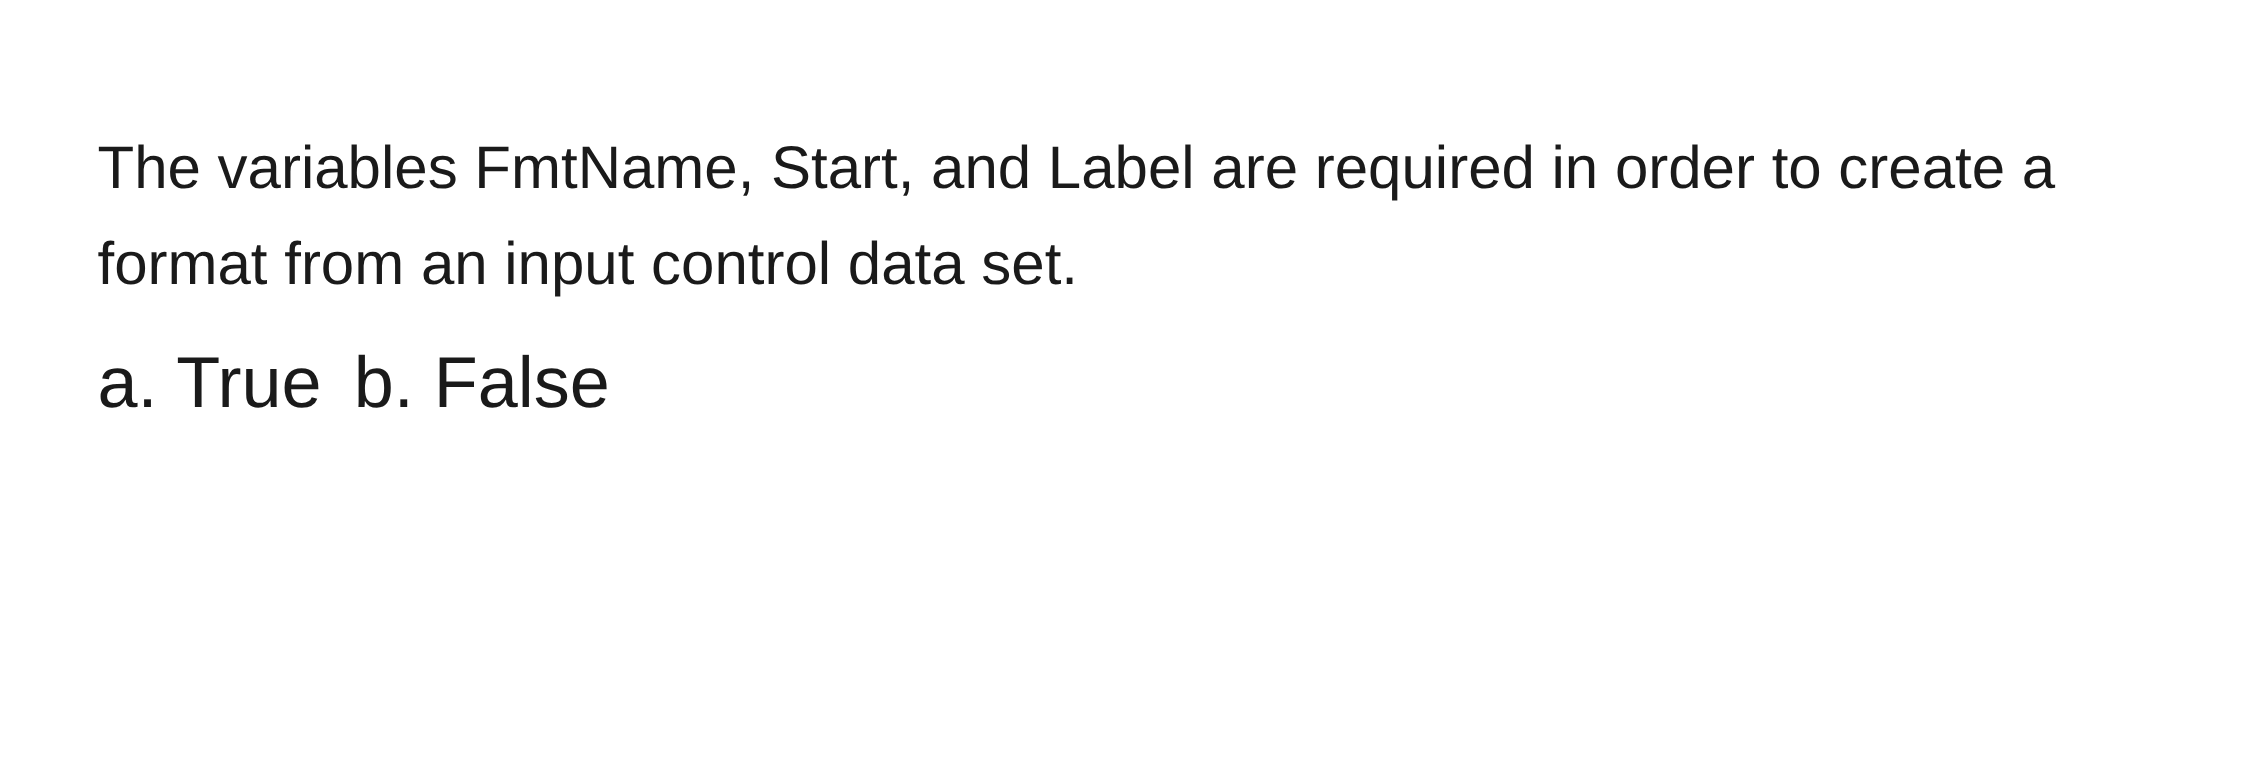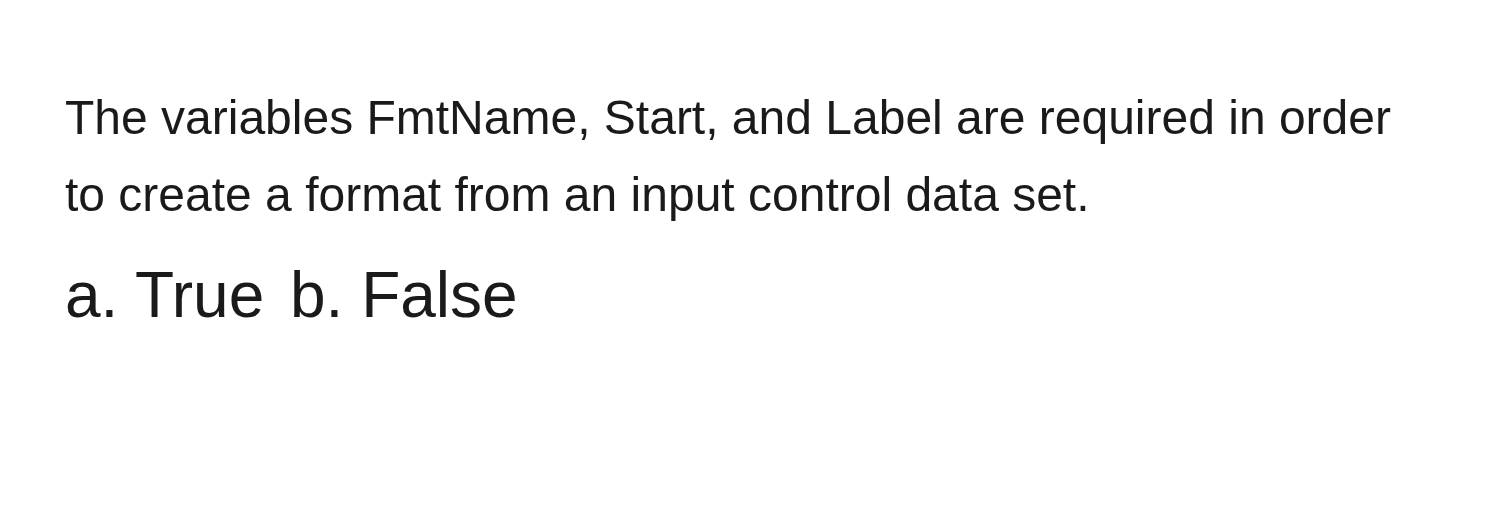--- a/index.html
+++ b/index.html
@@ -8,28 +8,28 @@
       box-sizing: border-box;
     }
     body {
       width: 1500px;
       height: 512px;
       background: #ffffff;
       font-family: -apple-system, BlinkMacSystemFont, "Segoe UI", Helvetica, Arial, sans-serif;
       padding: 80px 65px;
     }
     .question-stem {
-      font-size: 48px;
+      font-size: 40px;
       line-height: 1.6;
       color: #1a1a1a;
       font-weight: 400;
       margin-bottom: 10px;
     }
     .options {
-      font-size: 64px;
+      font-size: 48px;
       line-height: 1.6;
       color: #1a1a1a;
       font-weight: 400;
     }
     .opt-label {
       display: inline;
     }
     .opt-text {
       display: inline;
       margin-right: 8px;

